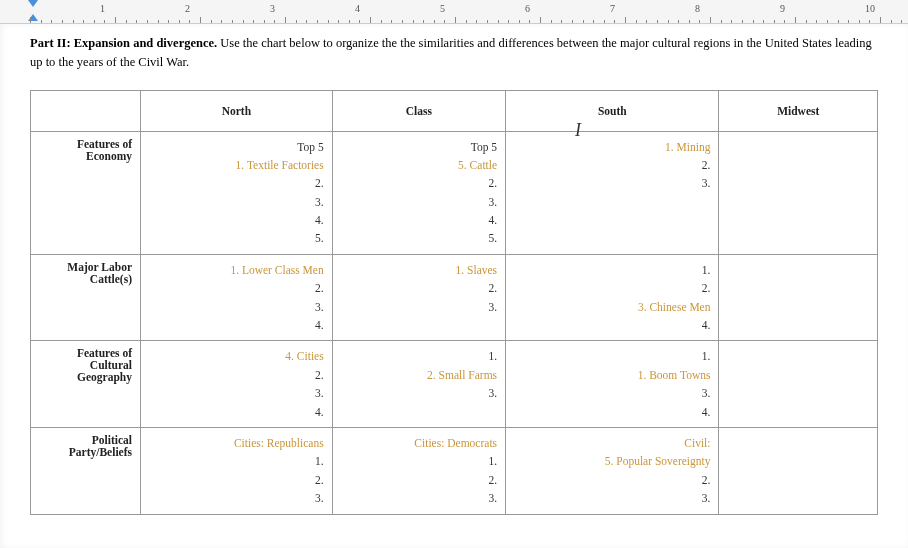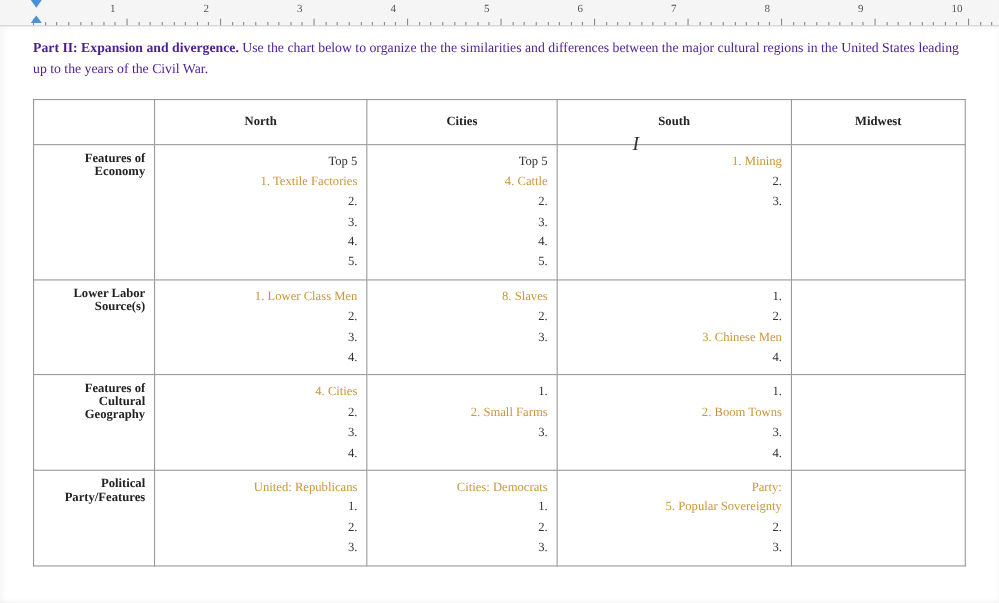--- a/index.html
+++ b/index.html
@@ -67,21 +67,21 @@
       top: 24px;
       left: 0;
       right: 0;
       bottom: 0;
       background: #fff;
       padding: 10px 30px 20px 30px;
       box-shadow: inset 2px 0 6px rgba(0,0,0,0.05);
     }
     .instruction {
       font-size: 12.5px;
-      color: #4c1d95;
+      color: #000000;
       line-height: 1.5;
       margin-bottom: 18px;
       font-family: Georgia, serif;
     }
     .instruction b { font-weight: bold; }
     .cursor {
       position: absolute;
       top: 96px;
       left: 575px;
       font-family: serif;
@@ -231,62 +231,62 @@
     <b>Part II: Expansion and divergence.</b><span> Use the chart below to organize the the similarities and differences between the major cultural regions in the United States leading up to the years of the Civil War.</span>
   </p>
 
   <div class="cursor">I</div>
 
   <table>
     <thead>
       <tr>
         <th></th>
         <th>North</th>
-        <th>Cities</th>
+        <th>Class</th>
         <th>South</th>
         <th>Midwest</th>
       </tr>
     </thead>
     <tbody>
       <tr>
         <th class="rowhead">Features of Economy</th>
         <td>
           <span class="item-line">Top 5</span>
           <span class="item-line fill">1. Textile Factories</span>
           <span class="item-line">2.</span>
           <span class="item-line">3.</span>
           <span class="item-line">4.</span>
           <span class="item-line">5.</span>
         </td>
         <td>
           <span class="item-line">Top 5</span>
-          <span class="item-line fill">4. Cattle</span>
+          <span class="item-line fill">5. Cattle</span>
           <span class="item-line">2.</span>
           <span class="item-line">3.</span>
           <span class="item-line">4.</span>
           <span class="item-line">5.</span>
         </td>
         <td>
           <span class="item-line fill">1. Mining</span>
           <span class="item-line">2.</span>
           <span class="item-line">3.</span>
         </td>
         <td></td>
       </tr>
 
       <tr>
-        <th class="rowhead">Lower Labor Source(s)</th>
+        <th class="rowhead">Major Labor Cattle(s)</th>
         <td>
           <span class="item-line fill">1. Lower Class Men</span>
           <span class="item-line">2.</span>
           <span class="item-line">3.</span>
           <span class="item-line">4.</span>
         </td>
         <td>
-          <span class="item-line fill">8. Slaves</span>
+          <span class="item-line fill">1. Slaves</span>
           <span class="item-line">2.</span>
           <span class="item-line">3.</span>
         </td>
         <td>
           <span class="item-line">1.</span>
           <span class="item-line">2.</span>
           <span class="item-line fill">3. Chinese Men</span>
           <span class="item-line">4.</span>
         </td>
         <td></td>
@@ -300,43 +300,43 @@
           <span class="item-line">3.</span>
           <span class="item-line">4.</span>
         </td>
         <td>
           <span class="item-line">1.</span>
           <span class="item-line fill">2. Small Farms</span>
           <span class="item-line">3.</span>
         </td>
         <td>
           <span class="item-line">1.</span>
-          <span class="item-line fill">2. Boom Towns</span>
+          <span class="item-line fill">1. Boom Towns</span>
           <span class="item-line">3.</span>
           <span class="item-line">4.</span>
         </td>
         <td></td>
       </tr>
 
       <tr>
-        <th class="rowhead">Political Party/Features</th>
-        <td>
-          <span class="item-line fill">United: Republicans</span>
+        <th class="rowhead">Political Party/Beliefs</th>
+        <td>
+          <span class="item-line fill">Cities: Republicans</span>
           <span class="item-line">1.</span>
           <span class="item-line">2.</span>
           <span class="item-line">3.</span>
         </td>
         <td>
           <span class="item-line fill">Cities: Democrats</span>
           <span class="item-line">1.</span>
           <span class="item-line">2.</span>
           <span class="item-line">3.</span>
         </td>
         <td>
-          <span class="item-line fill">Party:</span>
+          <span class="item-line fill">Civil:</span>
           <span class="item-line fill">5. Popular Sovereignty</span>
           <span class="item-line">2.</span>
           <span class="item-line">3.</span>
         </td>
         <td></td>
       </tr>
     </tbody>
   </table>
 </div>
 

